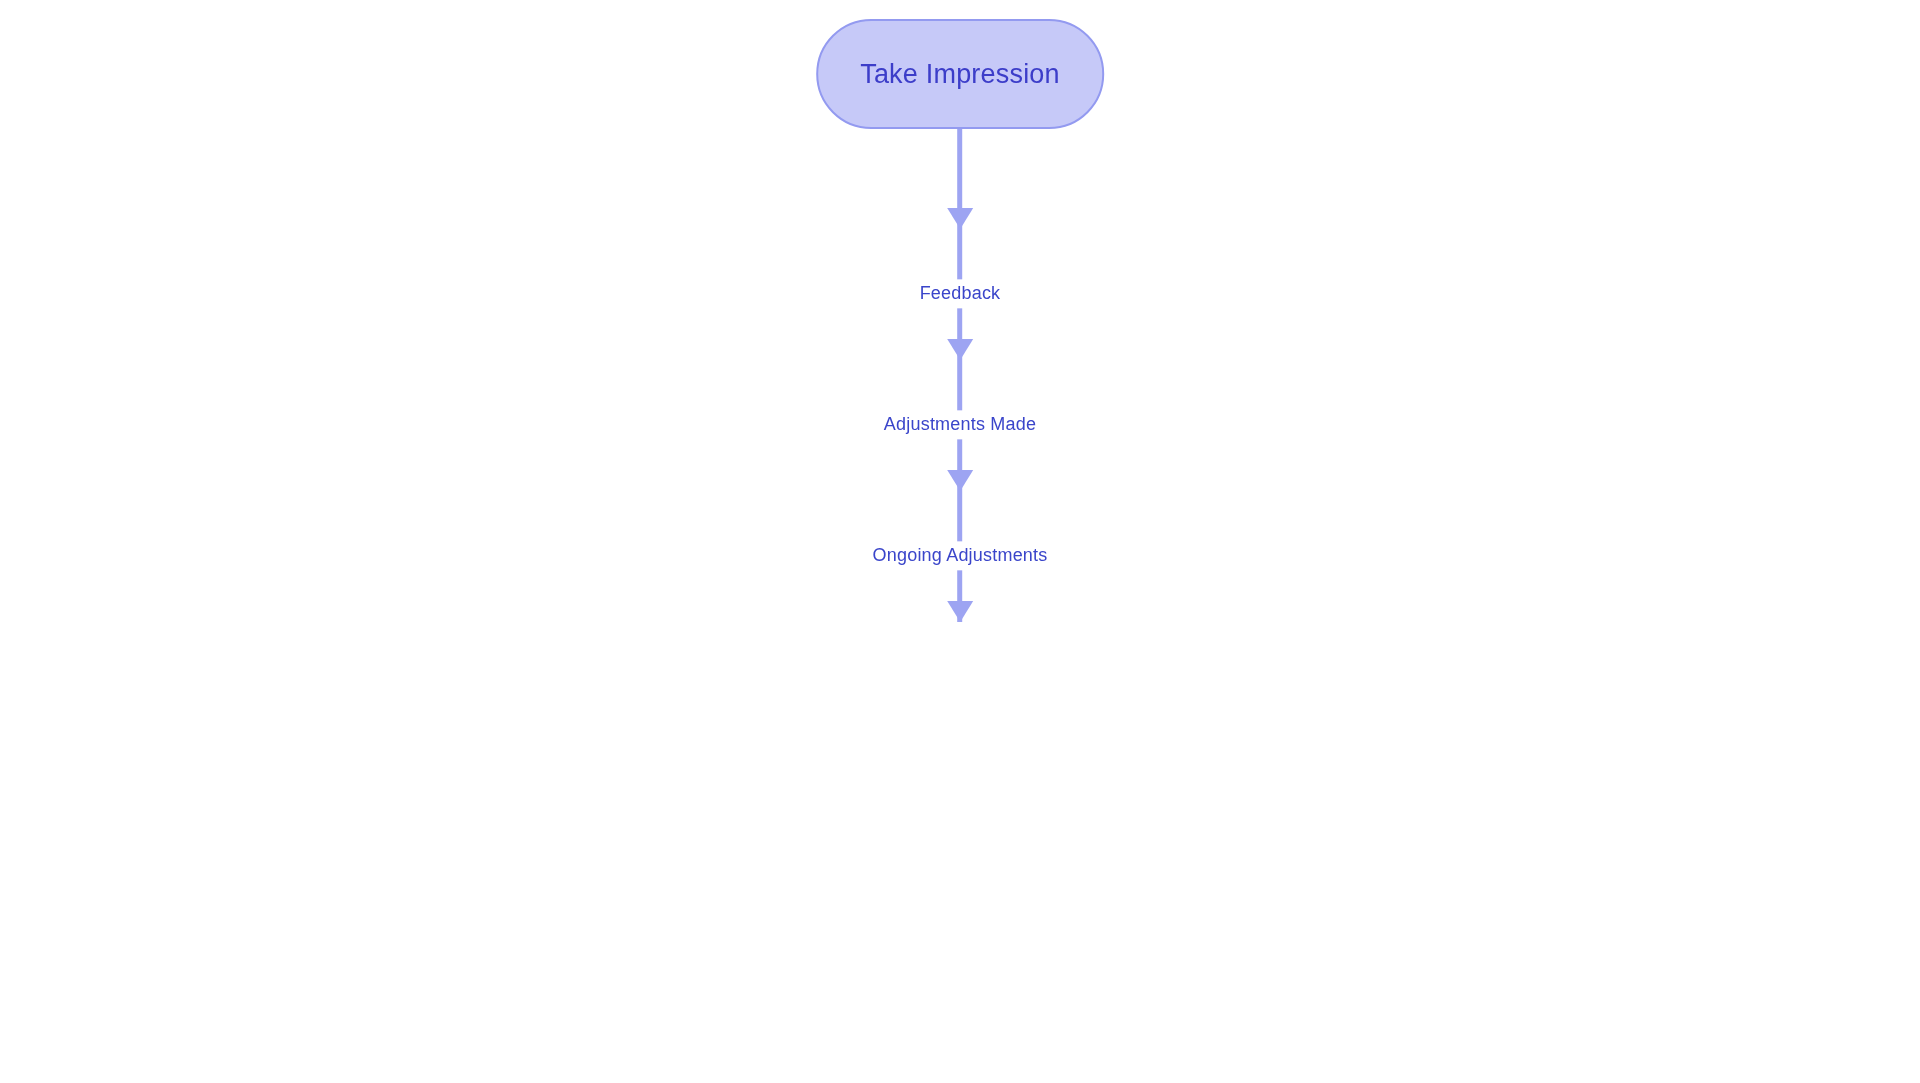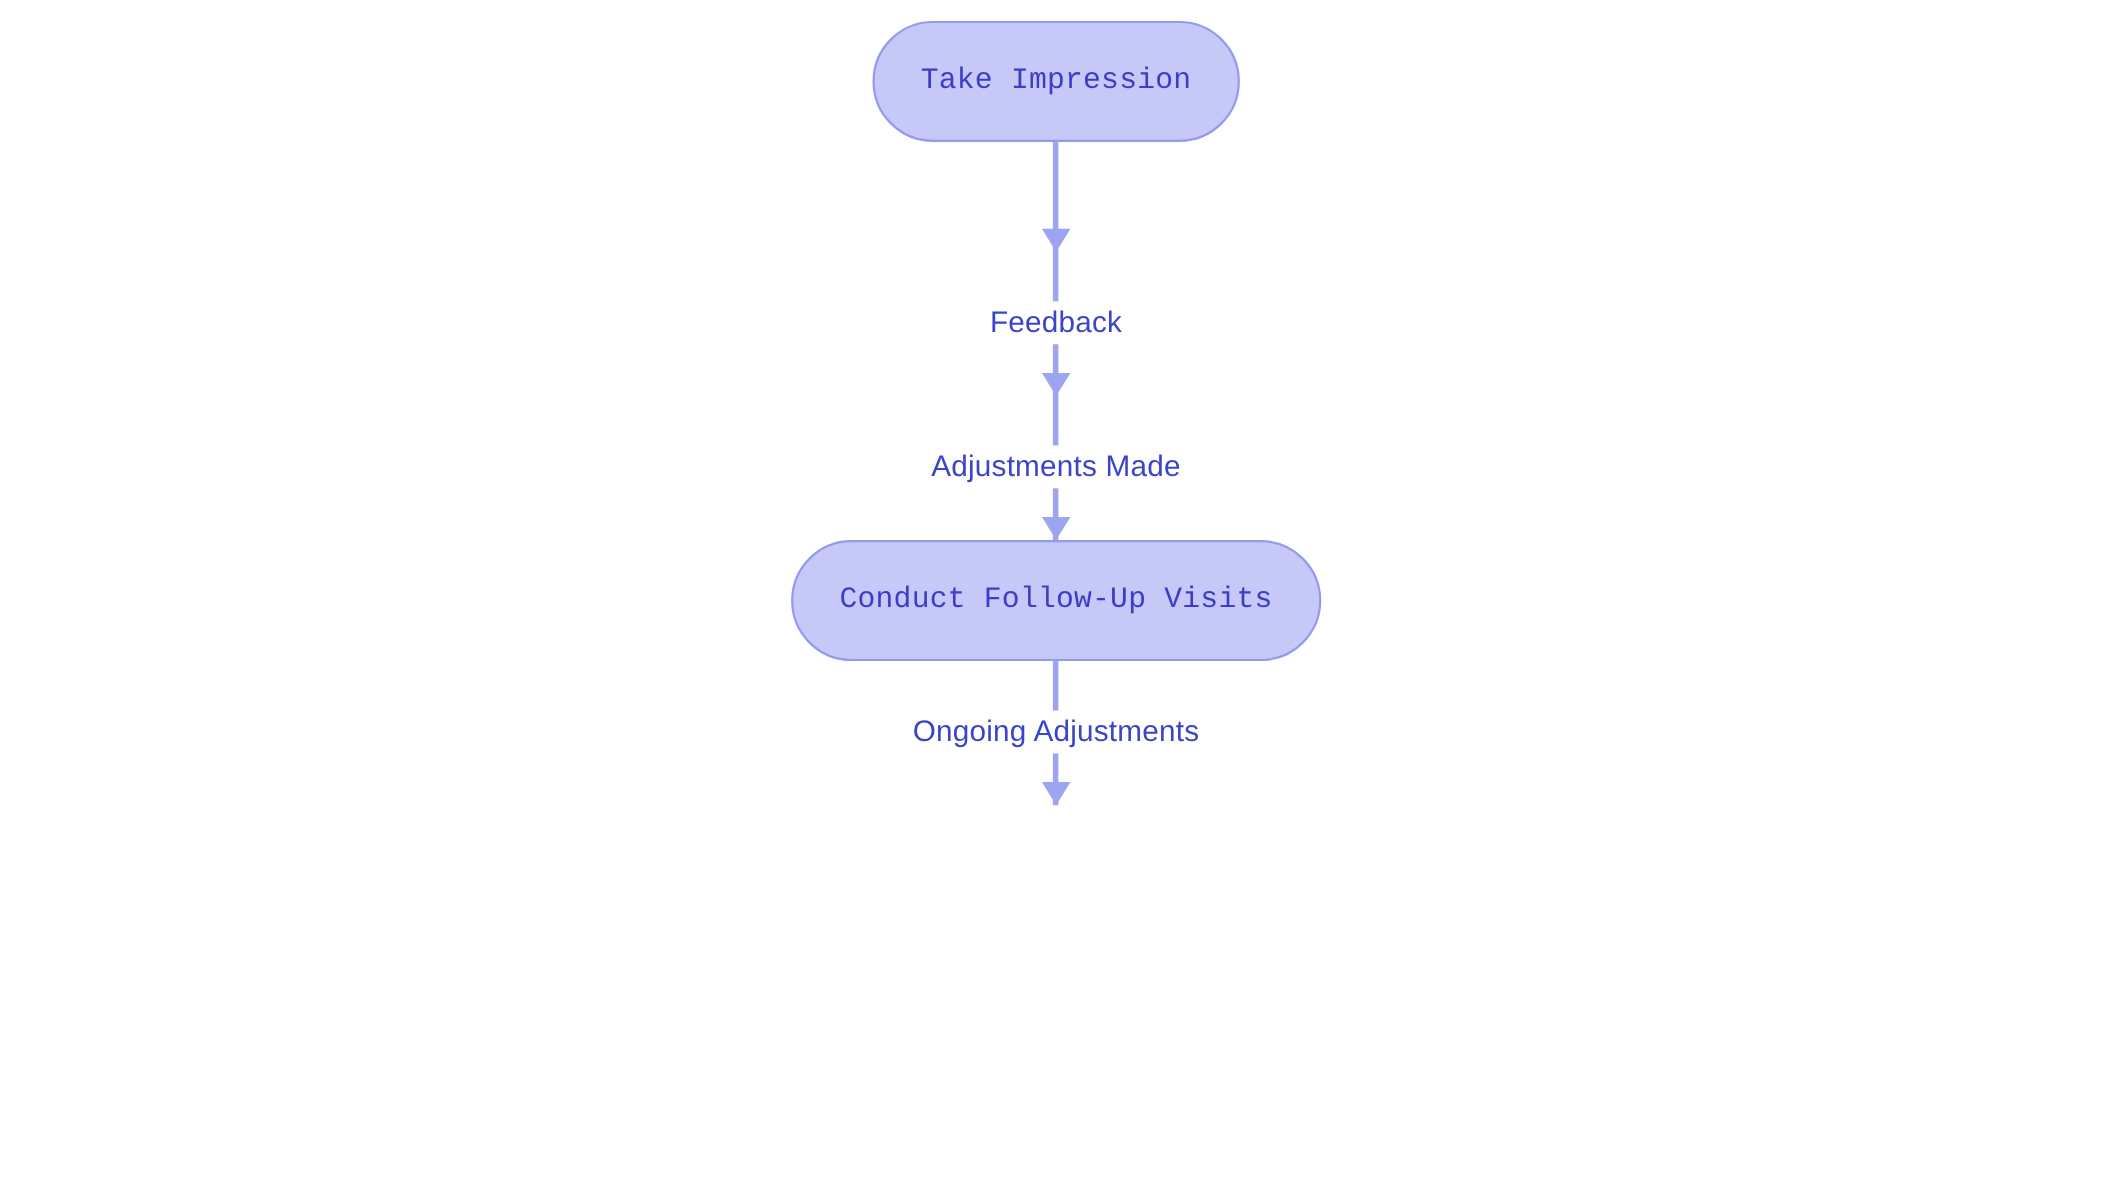--- a/index.html
+++ b/index.html
@@ -34,21 +34,20 @@
     align-items: center;
     justify-content: center;
     padding: 0 42px;
     flex: 0 0 auto;
   }
   .node-label {
     font-size: 27px;
     color: var(--node-text, #3c3dc9);
     white-space: nowrap;
     letter-spacing: 0.2px;
-    font-family: Liberation Mono, monospace;
   }
   .connector {
     position: relative;
     width: 60px;
     display: flex;
     justify-content: center;
     flex: 0 0 auto;
   }
   .connector.short { height: 100px; }
   .connector.tall  { height: 131px; }
@@ -68,21 +67,21 @@
     border-right: 13px solid transparent;
     border-top: 21px solid var(--edge-line, #9da4f2);
   }
   .edge-label {
     position: absolute;
     top: 50%;
     left: 50%;
     transform: translate(-50%, -54%);
     background: var(--bg, #ffffff);
     padding: 4px 10px;
-    font-size: 27px;
+    font-size: 18px;
     color: var(--edge-label-text, #3a45ca);
     white-space: nowrap;
     letter-spacing: 0.2px;
   }
 </style>
 </head>
 <body>
 
 <div class="canvas">
   <div class="flow">
@@ -103,23 +102,20 @@
       <span class="edge-label">Feedback</span>
     </div>
 
 
     <div class="connector tall">
       <div class="edge-line"></div>
       <div class="arrowhead"></div>
       <span class="edge-label">Adjustments Made</span>
     </div>
 
-    <div class="node">
-      <span class="node-label">Conduct Follow-Up Visits</span>
-    </div>
 
     <div class="connector tall">
       <div class="edge-line"></div>
       <div class="arrowhead"></div>
       <span class="edge-label">Ongoing Adjustments</span>
     </div>
 
 
   </div>
 </div>

